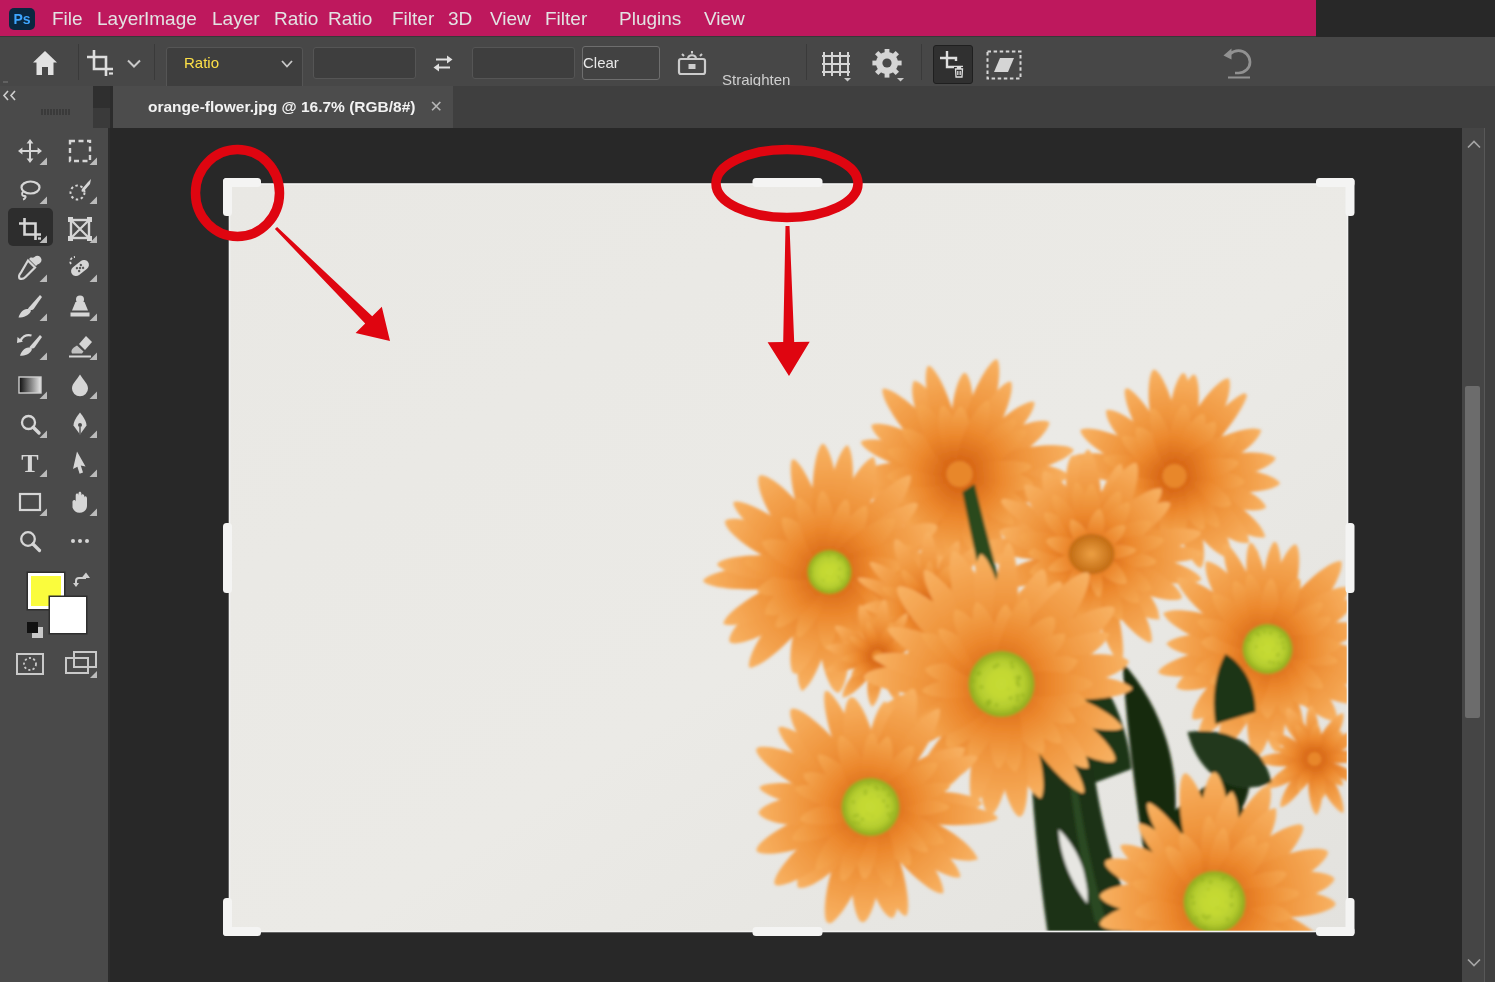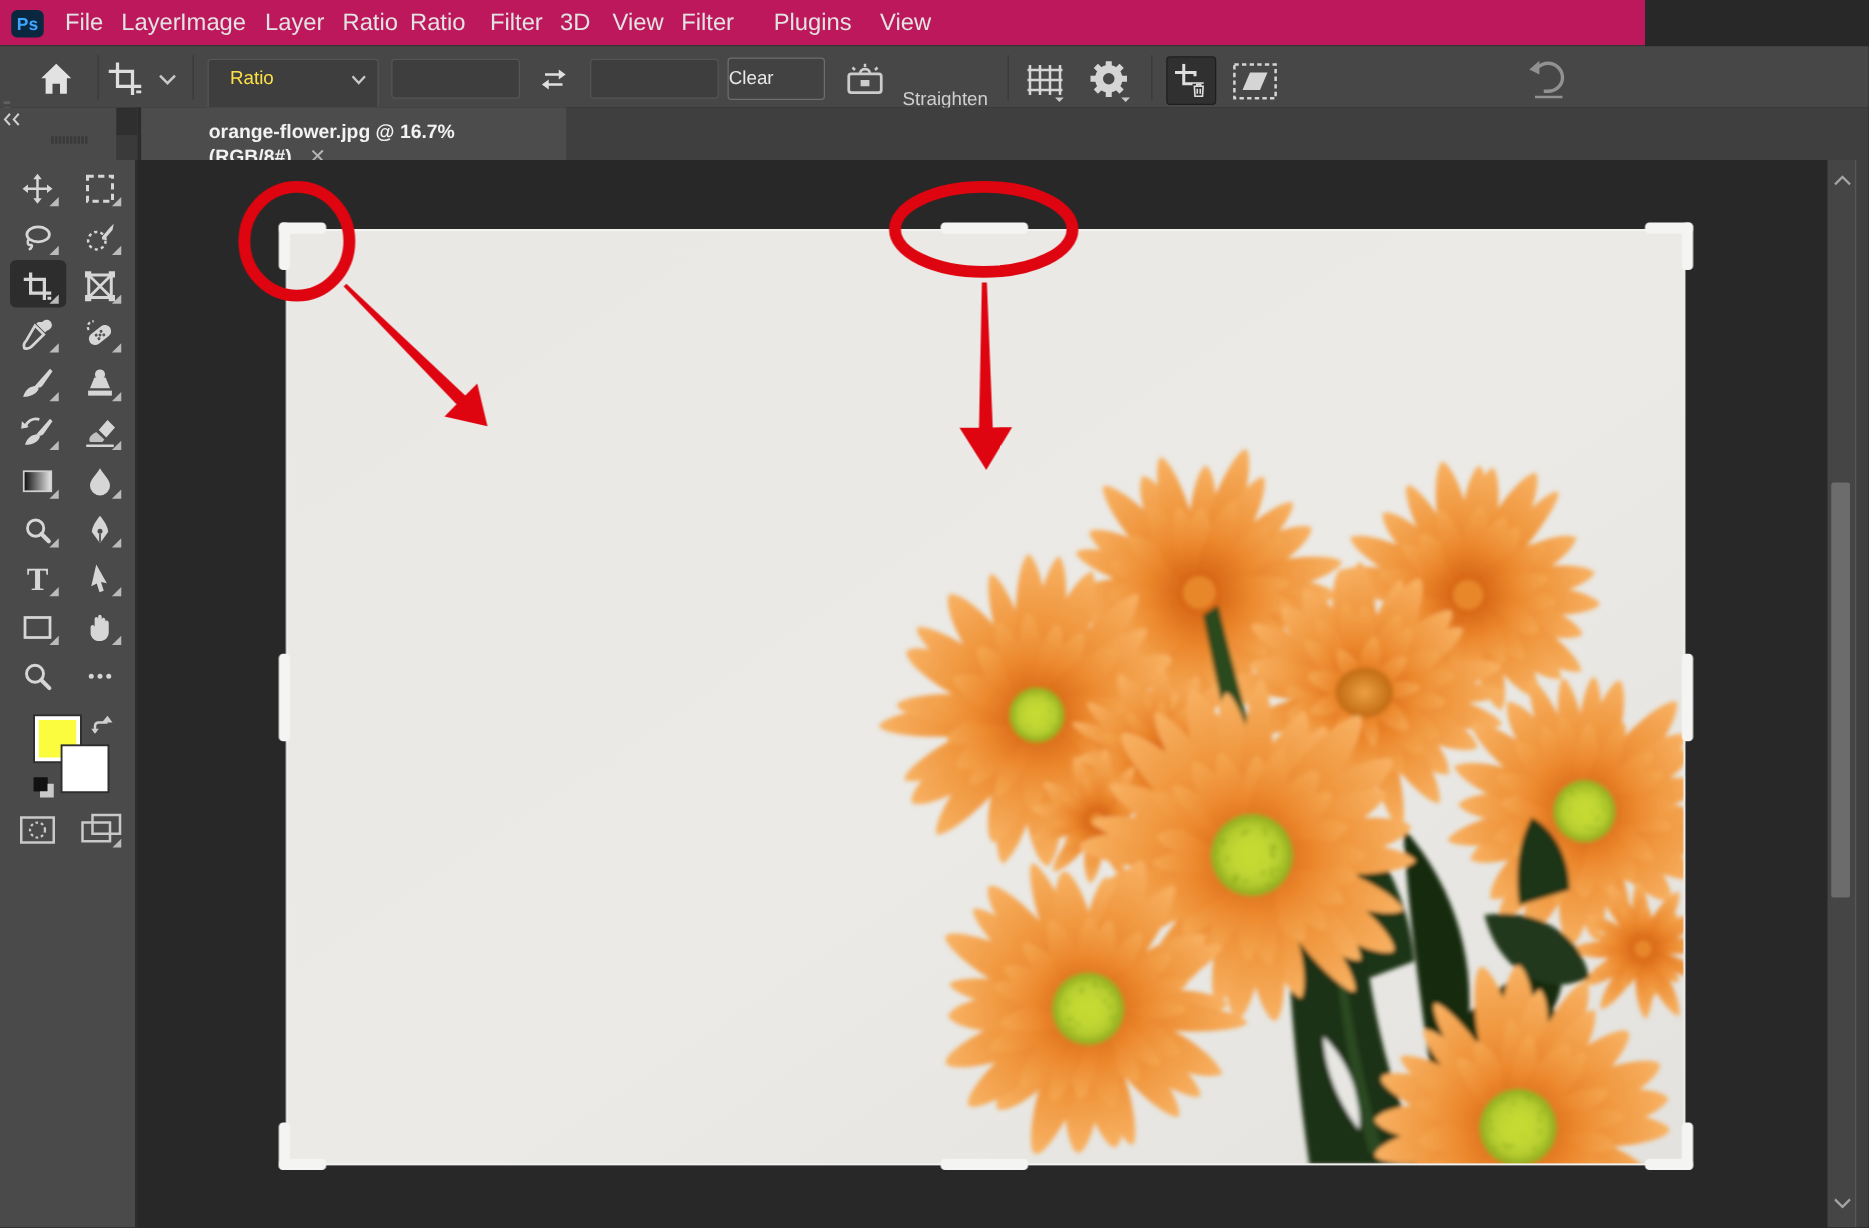--- a/index.html
+++ b/index.html
@@ -8,21 +8,21 @@
 .mi {position:absolute;top:8px;font-size:19px;color:#e3e3e3}
 #pslogo {position:absolute;left:9px;top:8px;width:26px;height:22px;background:#0a2740;border-radius:5px;color:#3ea6ff;font-size:14px;font-weight:bold;text-align:center;line-height:22px}
 #optbar {position:absolute;left:0;top:37px;width:1495px;height:49px;background:#474747}
 .vsep {position:absolute;top:7px;width:1px;height:36px;background:#3a3a3a}
 .pselect {position:absolute;height:44px;background:#3e3e3e;border:1px solid #555;border-radius:3px;color:#fde047;font-size:15px;padding:6px 0 0 17px}
 .pinput {position:absolute;height:32px;background:#3e3e3e;border:1px solid #555;border-radius:3px}
 #clearbtn {position:absolute;left:582px;top:9px;width:78px;height:34px;background:#424242;border:1px solid #6e6e6e;border-radius:3px;color:#e8e8e8;font-size:15px;text-align:left;line-height:32px}
 .lbl {position:absolute;font-size:15px}
 #tabstrip {position:absolute;left:110px;top:86px;width:1385px;height:42px;background:#3f3f3f}
 #tabnotch {position:absolute;left:0;top:0;width:3px;height:42px;background:#2c2c2c}
-#tab {position:absolute;left:3px;top:0;width:340px;height:42px;background:#4c4c4c;color:#f2f2f2;font-size:15.5px;font-weight:bold;padding:11px 0 0 54px}
+#tab {position:absolute;left:3px;top:0;width:340px;height:42px;background:#4c4c4c;color:#f2f2f2;font-size:15.5px;font-weight:bold;padding:11px 0 0 35px}
 #tab .x {color:#b5b5b5;font-weight:normal;font-size:16px;margin-left:14px}
 #toolbar {position:absolute;left:0;top:86px;width:110px;height:896px;background:#4a4a4a;border-right:2px solid #2c2c2c}
 #canvaswrap {position:absolute;left:110px;top:128px;width:1352px;height:854px;background:#282828}
 #vscroll {position:absolute;left:1462px;top:128px;width:22px;height:854px;background:#454545}
 #rightstrip {position:absolute;left:1484px;top:128px;width:11px;height:854px;background:#3f3f3f;border-left:1px solid #585858}
 </style></head>
 <body>
 <div id="app">
  <div id="menubar">
       <div id="pslogo">Ps</div>

